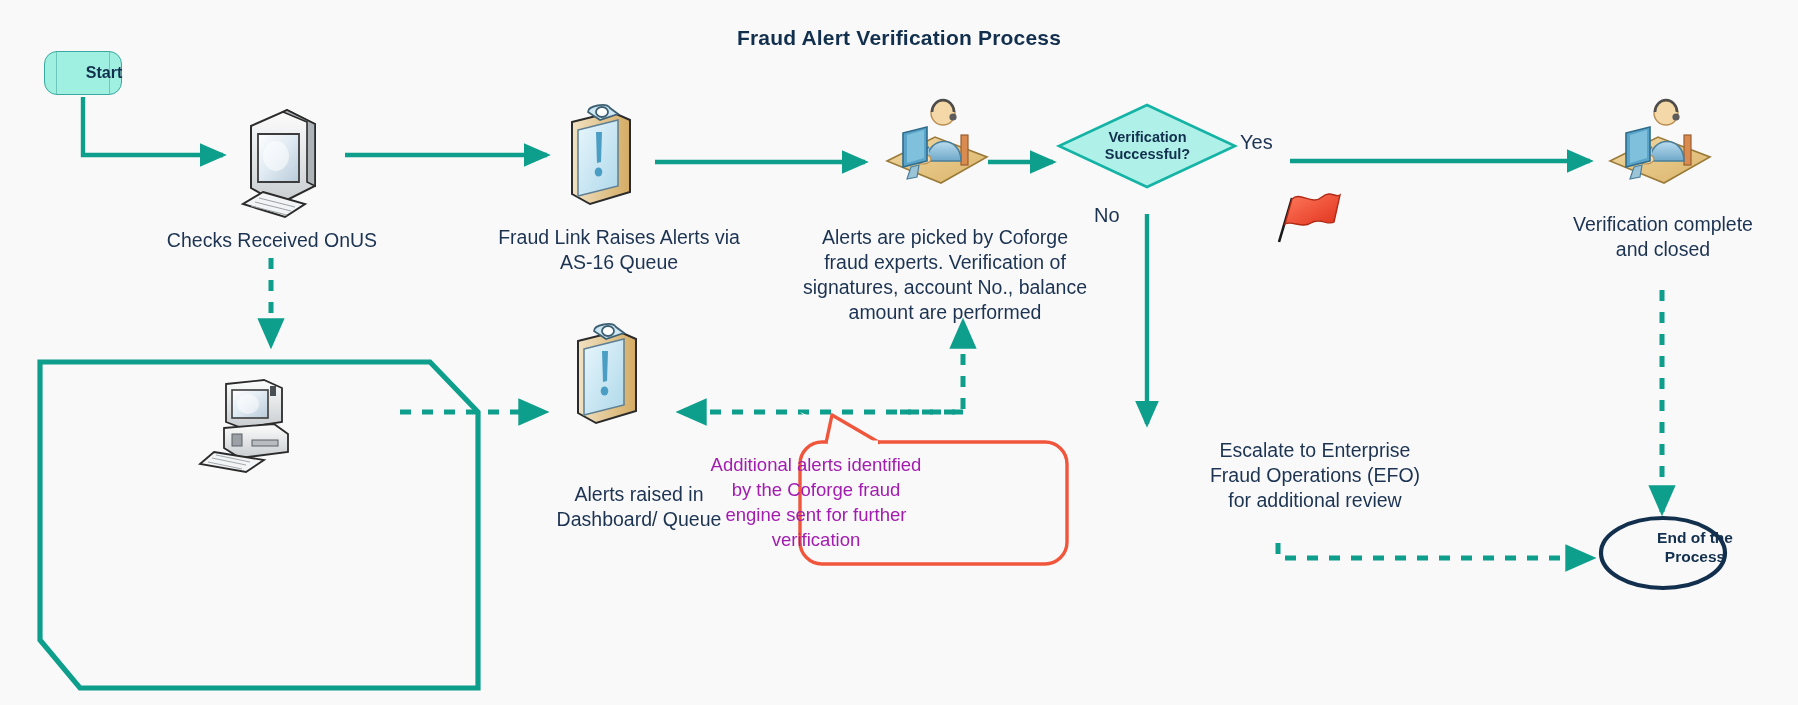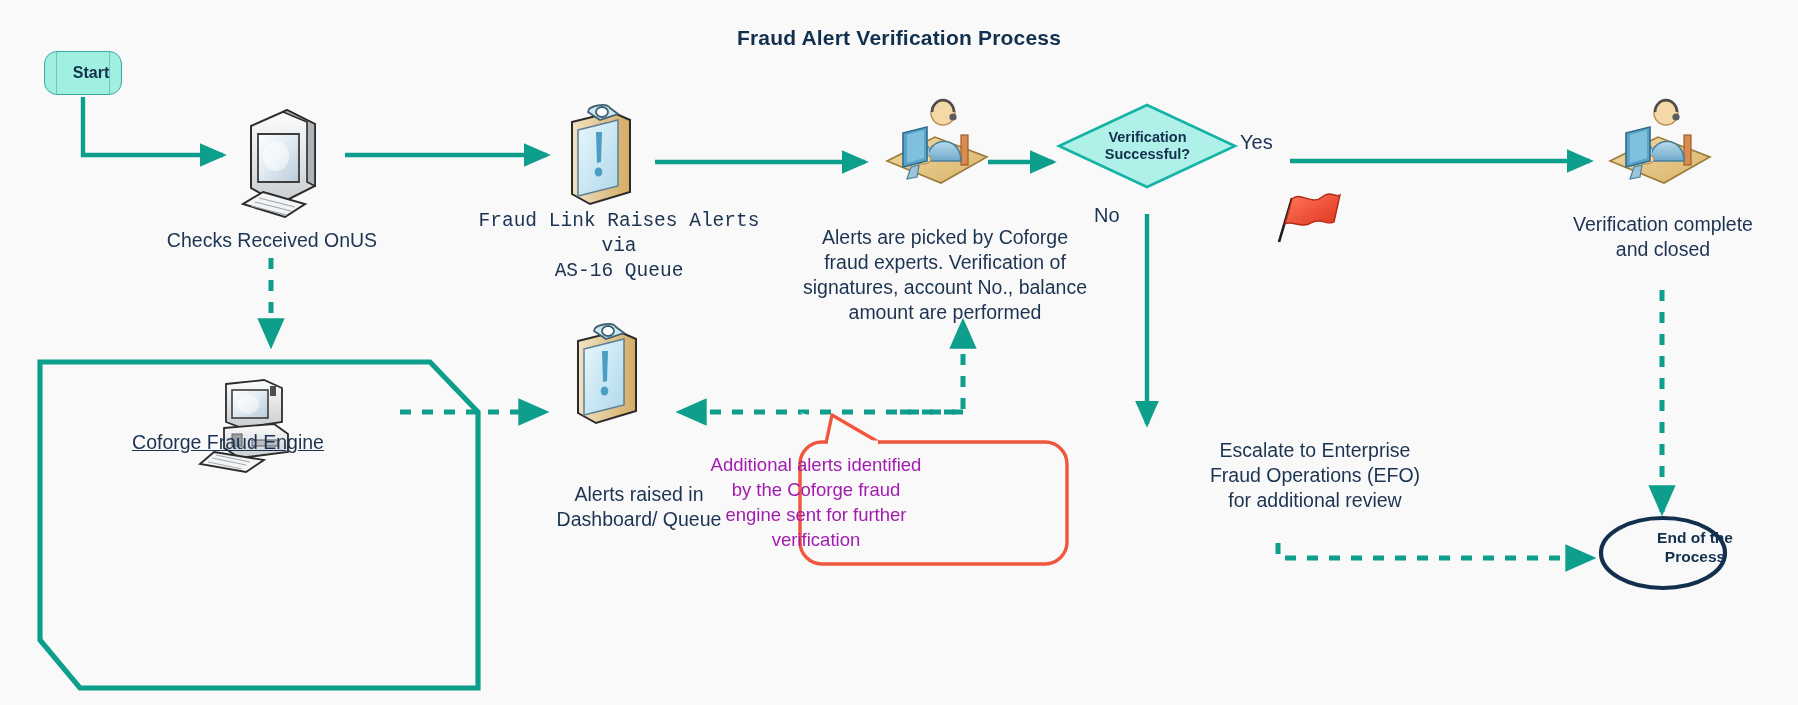--- a/index.html
+++ b/index.html
@@ -26,23 +26,23 @@
     position:absolute;left:44px;top:51px;width:78px;height:44px;
     background:#9ff0e0;border:1.6px solid #3aa7a0;border-radius:13px;
     box-sizing:border-box;
   }
   .start-shape::before,.start-shape::after{
     content:"";position:absolute;top:0;bottom:0;width:0;border-left:1.3px solid #6fc6bd;
   }
   .start-shape::before{left:11px;}
   .start-shape::after{right:11px;}
   .start-label{
-    position:absolute;left:52px;top:51px;width:78px;height:44px;
+    position:absolute;left:44px;top:51px;width:78px;height:44px;
     display:flex;align-items:center;justify-content:center;
-    font-size:16px;font-weight:bold;color:#12304e;
+    font-size:16px;font-weight:bold;color:#12304e;padding-left:21px;
   }
   .diamond-label{
     position:absolute;left:1060px;top:105px;width:175px;height:82px;
     display:flex;flex-direction:column;align-items:center;justify-content:center;
     font-size:14.5px;font-weight:bold;line-height:17px;color:#12304e;text-align:center;
   }
 
   .branch-label{position:absolute;font-size:20px;color:#1c3352;}
   #yes-label{left:1240px;top:131px;}
   #no-label{left:1094px;top:204px;}
@@ -242,21 +242,21 @@
   </g>
 </svg>
 
 <div id="page-title">Fraud Alert Verification Process</div>
 
 <div class="start-shape"></div>
 <div class="start-label">Start</div>
 
 <div class="caption" style="left:150px;top:228px;width:244px;">Checks Received OnUS</div>
 
-<div class="caption" style="left:478px;top:209px;width:282px;font-family:Liberation Mono, monospace;">Fraud Link Raises Alerts via
+<div class="caption" style="left:478px;top:225px;width:282px;">Fraud Link Raises Alerts via
 AS-16 Queue</div>
 
 <div class="caption" style="left:795px;top:225px;width:300px;">Alerts are picked by Coforge
 fraud experts. Verification of
 signatures, account No., balance
 amount are performed</div>
 
 <div class="diamond-label">
   <span>Verification</span>
   <span>Successful?</span>
@@ -269,21 +269,20 @@
 and closed</div>
 
 <div class="caption" style="left:1184px;top:438px;width:262px;">Escalate to Enterprise
 Fraud Operations (EFO)
 for additional review</div>
 
 <div class="caption" style="left:494px;top:482px;width:290px;">Alerts raised in
 Dashboard/ Queue</div>
 
 <div class="engine-label">
-  <div class="hdr">Coforge Fraud Engine</div>
 </div>
 
 <div class="callout-text" style="white-space:pre-line">Additional alerts identified
 by the Coforge fraud
 engine sent for further
 verification</div>
 
 <div class="end-label">
   <div>End of the</div>
   <div>Process</div>

